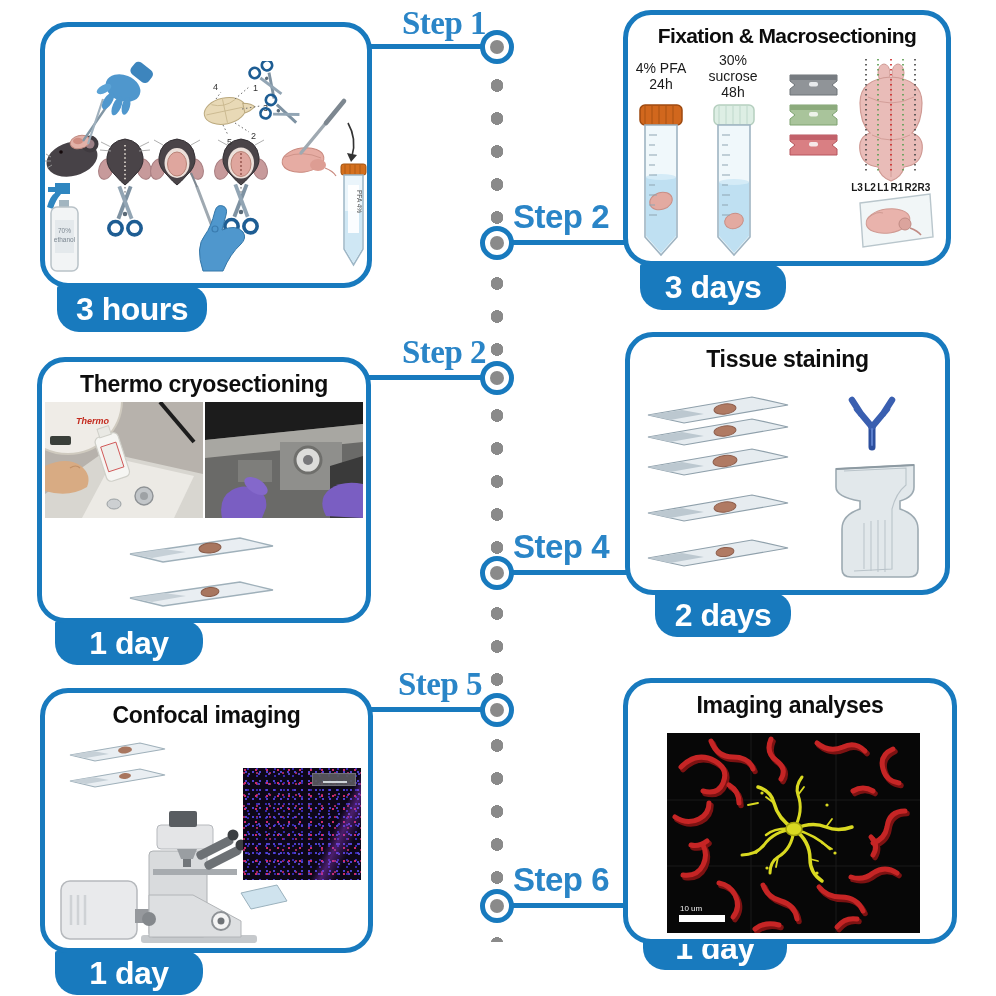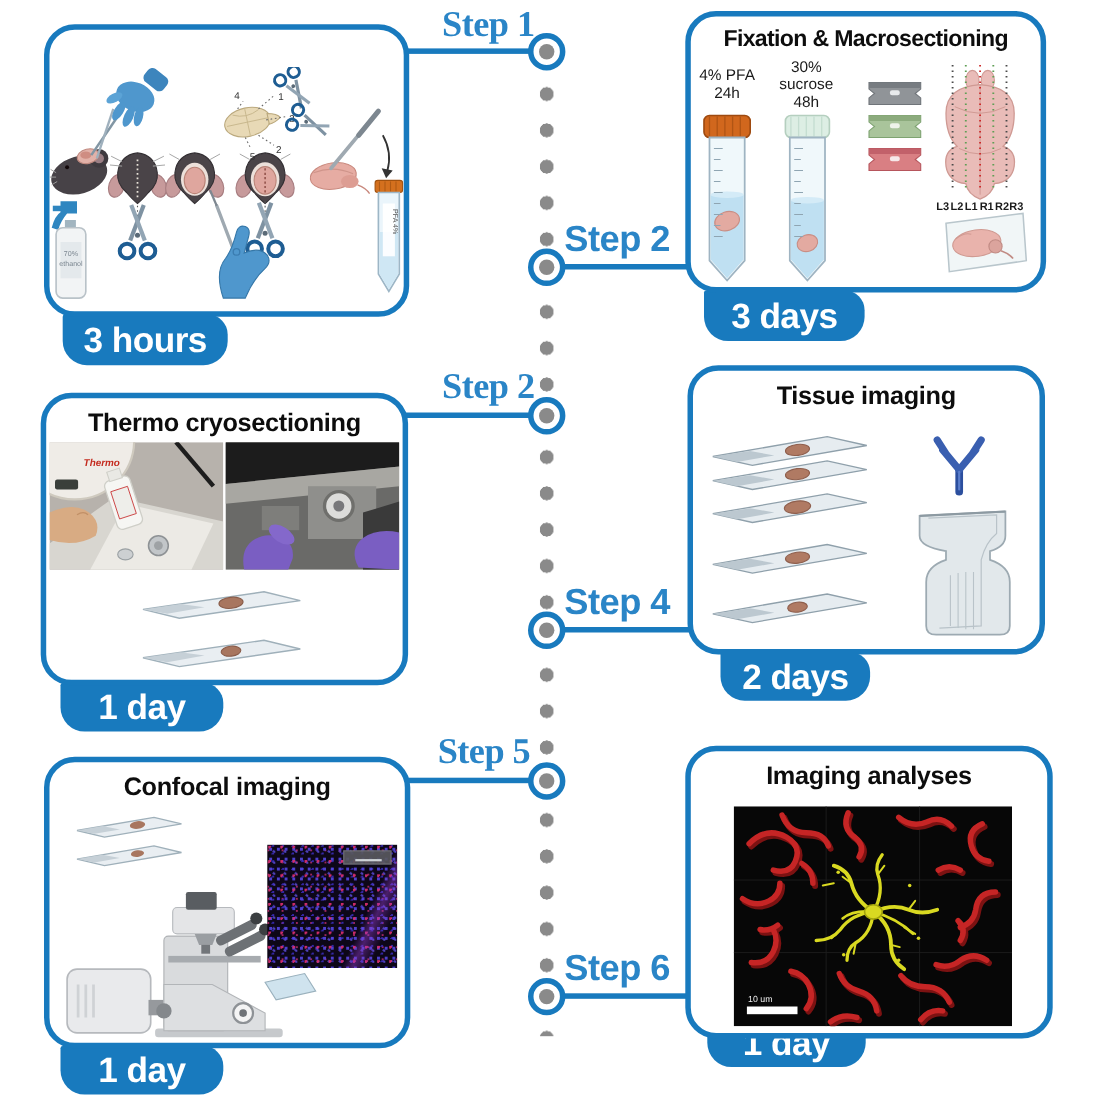--- a/index.html
+++ b/index.html
@@ -348,21 +348,21 @@
       <g>
         <path d="M88,200 L198,184 L231,192 L121,208 Z" fill="#e9eef2" stroke="#9fb0ba" stroke-width="1.3"></path>
         <path d="M88,200 L122,195 L144,198 L110,204 Z" fill="#c6d0d7"></path>
         <ellipse cx="168" cy="194" rx="9" ry="4.5" fill="#a8765f" stroke="#8a5c49" transform="rotate(-6 168 194)"></ellipse>
       </g>
     </svg>
   </div>
   <div class="badge" style="left:55px; top:621px; width:148px; height:44px;">1 day</div>
 
   <div class="panel" style="left:625px; top:332px; width:325px; height:263px;">
-    <div class="ptitle">Tissue imaging</div>
+    <div class="ptitle">Tissue staining</div>
     <svg class="content" style="top:36px;" width="315" height="217" viewBox="0 0 315 217">
 
       <g>
         <g>
             <path d="M18,42 L122,24 L158,32 L54,50 Z" fill="#e6ecf0" stroke="#8fa0ab" stroke-width="1.2"></path>
             <path d="M18,42 L52,37 L74,41 L40,47 Z" fill="#bcc8d0"></path>
             <ellipse cx="95" cy="36" rx="11" ry="5" fill="#b07a63" stroke="#8f5f4d" transform="rotate(-7 95 36)"></ellipse>
           </g>
         <g>
             <path d="M18,64 L122,46 L158,54 L54,72 Z" fill="#e6ecf0" stroke="#8fa0ab" stroke-width="1.2"></path>

